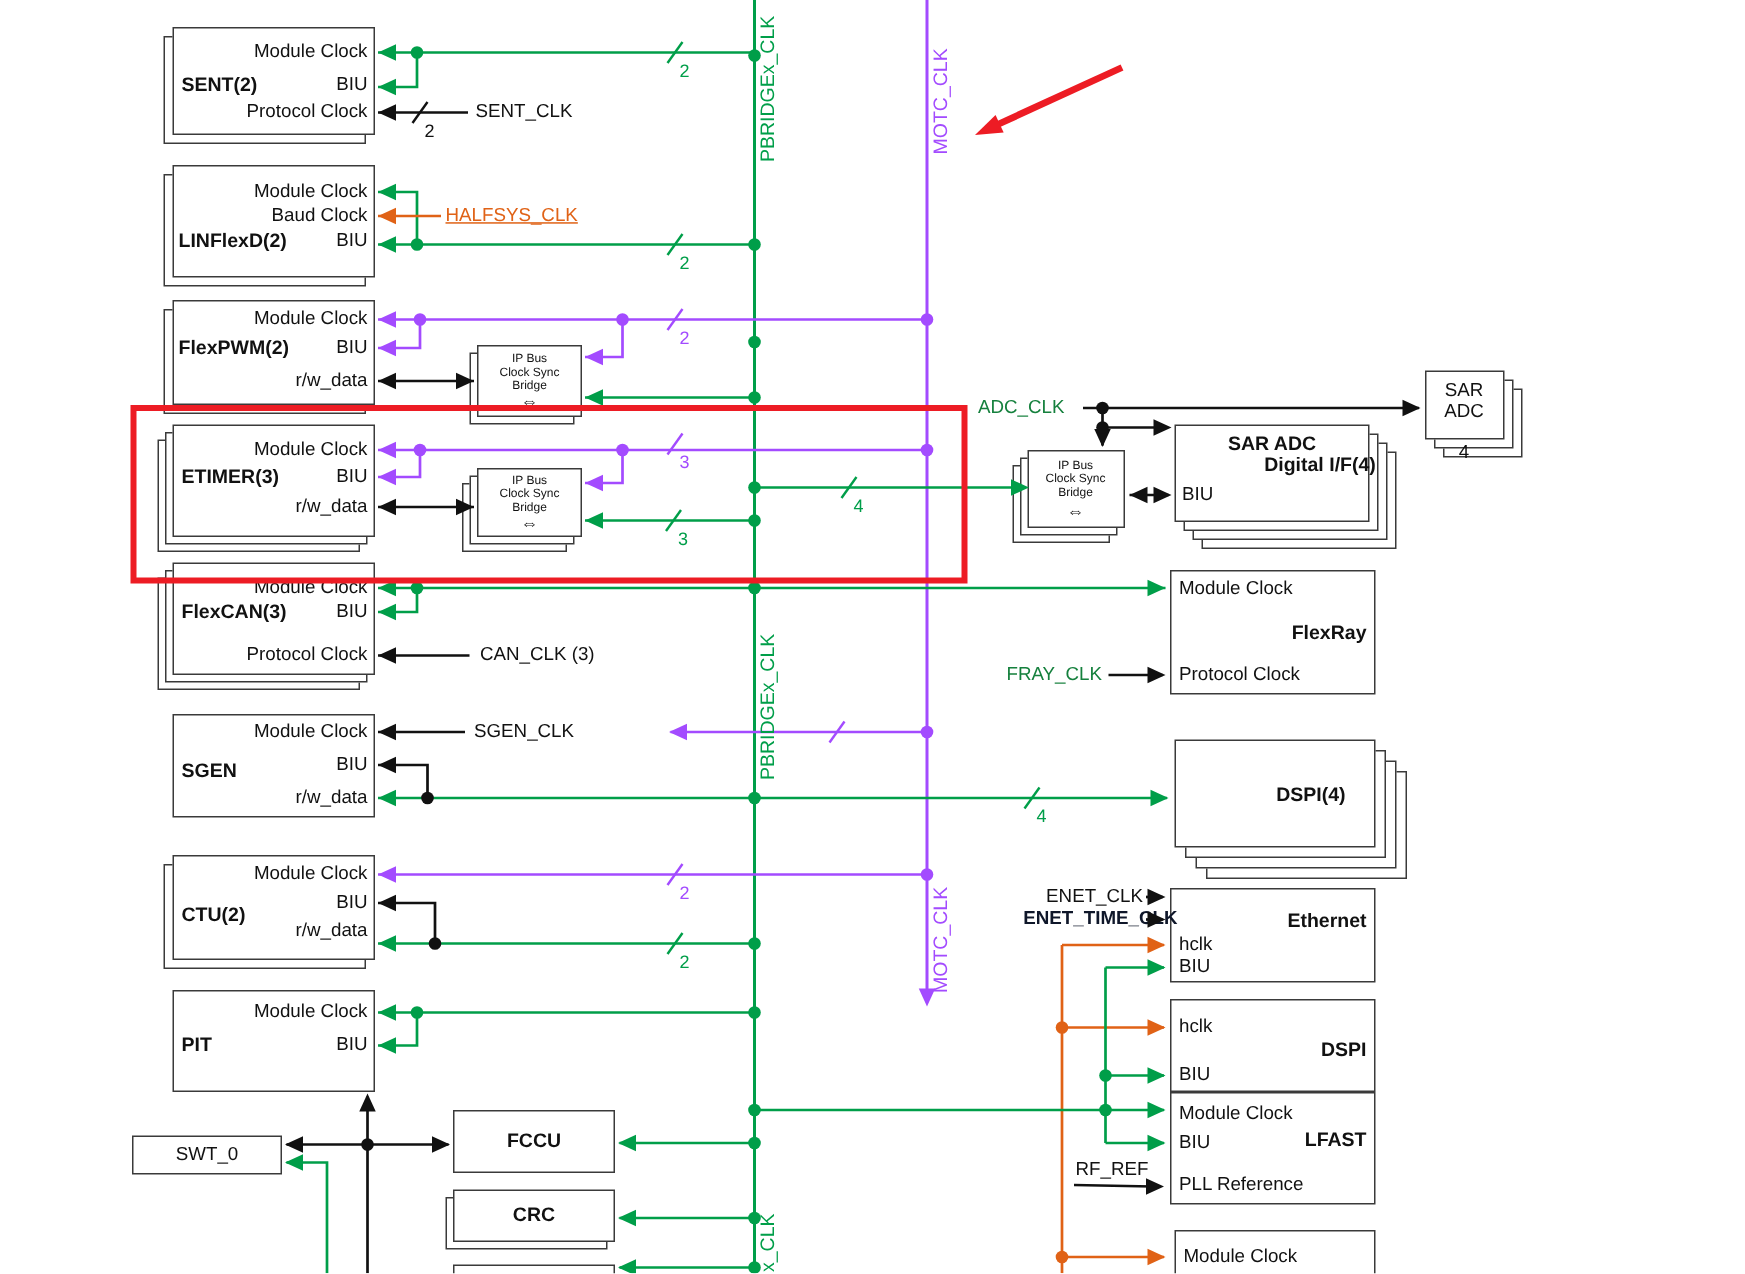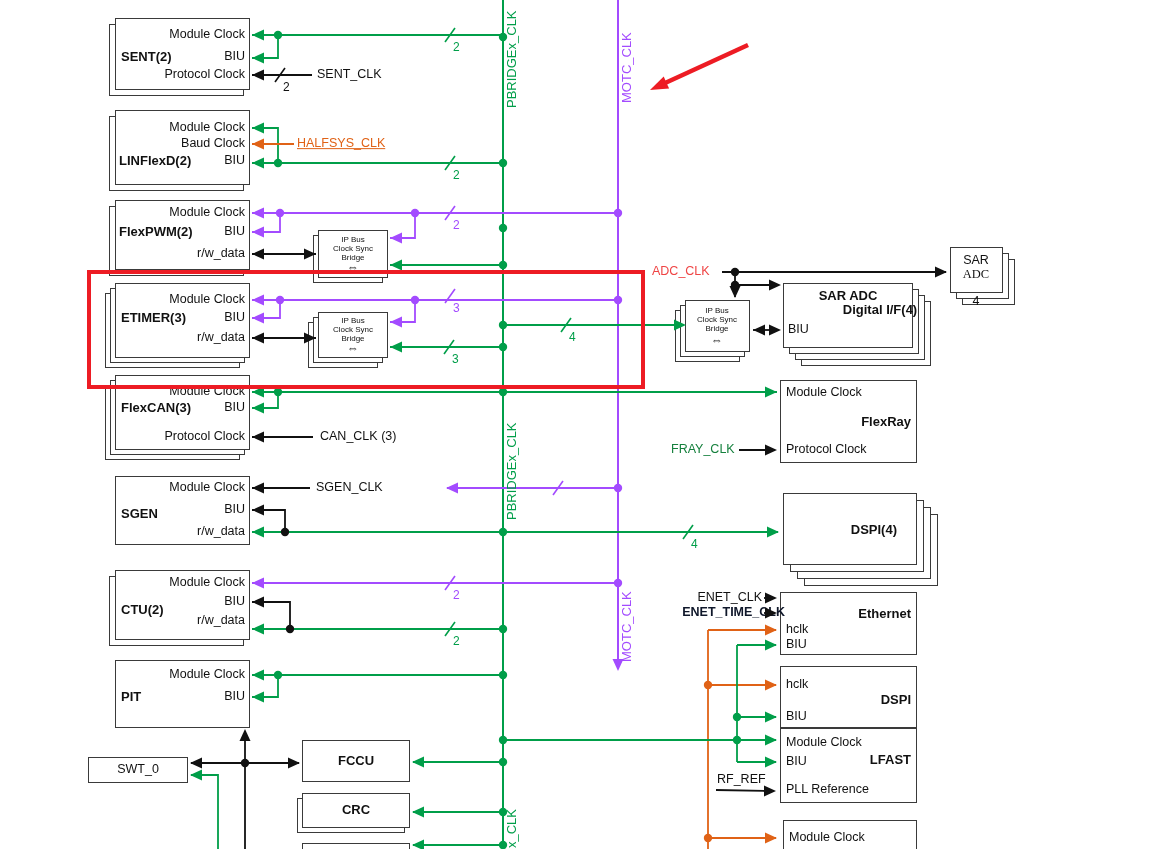--- a/index.html
+++ b/index.html
@@ -100,21 +100,21 @@
     <div class="mbox shadow" style="left: 795px; top: 295px; width: 130px; height: 65px;"></div>
     <div class="mbox shadow" style="left: 789px; top: 289px; width: 130px; height: 65px;"></div>
     <div class="mbox" style="left: 783px; top: 283px; width: 130px; height: 65px;"></div>
     <span class="lbl center bold" style="left: 848px; top: 296px; text-align: center;">SAR ADC</span>
     <span class="lbl center bold" style="left: 848px; top: 310px; margin-left: 32px;">Digital I/F(4)</span>
     <span class="lbl" style="left: 788px; top: 330px;">BIU</span>
     <div class="mbox shadow" style="left: 962px; top: 259px; width: 53px; height: 46px;"></div>
     <div class="mbox shadow" style="left: 956px; top: 253px; width: 53px; height: 46px;"></div>
     <div class="mbox" style="left: 950px; top: 247px; width: 53px; height: 46px;"></div>
     <span class="lbl center" style="left: 976px; top: 261px;">SAR</span>
-    <span class="lbl center" style="left: 976px; top: 275px; font-family: Liberation Serif, serif;">ADC</span>
+    <span class="lbl center" style="left: 976px; top: 275px;">ADC</span>
     <div class="mbox" style="left: 780px; top: 380px; width: 137px; height: 83px;"></div>
     <span class="lbl" style="left: 786px; top: 393px;">Module Clock</span>
     <span class="lbl end bold" style="left: 911px; top: 422px;">FlexRay</span>
     <span class="lbl" style="left: 786px; top: 450px;">Protocol Clock</span>
     <div class="mbox shadow" style="left: 804px; top: 514px; width: 134px; height: 72px;"></div>
     <div class="mbox shadow" style="left: 797px; top: 507px; width: 134px; height: 72px;"></div>
     <div class="mbox shadow" style="left: 790px; top: 500px; width: 134px; height: 72px;"></div>
     <div class="mbox" style="left: 783px; top: 493px; width: 134px; height: 72px;"></div>
     <span class="lbl end bold" style="left: 897px; top: 530px;">DSPI(4)</span>
     <div class="mbox" style="left: 780px; top: 592px; width: 137px; height: 63px;"></div>
@@ -129,21 +129,21 @@
     <span class="lbl" style="left: 786px; top: 743px;">Module Clock</span>
     <span class="lbl" style="left: 786px; top: 762px;">BIU</span>
     <span class="lbl end bold" style="left: 911px; top: 760px;">LFAST</span>
     <span class="lbl" style="left: 786px; top: 790px;">PLL Reference</span>
     <div class="mbox" style="left: 783px; top: 820px; width: 134px; height: 32px;"></div>
     <span class="lbl" style="left: 789px; top: 838px;">Module Clock</span>
     <span class="lbl" style="left: 317px; top: 75px; color: rgb(17, 17, 17);">SENT_CLK</span>
     <span class="lbl" style="left: 297px; top: 144px; color: rgb(224, 98, 22); text-decoration: underline;">HALFSYS_CLK</span>
     <span class="lbl" style="left: 320px; top: 437px; color: rgb(17, 17, 17);">CAN_CLK (3)</span>
     <span class="lbl" style="left: 316px; top: 488px; color: rgb(17, 17, 17);">SGEN_CLK</span>
-    <span class="lbl" style="left: 652px; top: 272px; color: #ef4444;">ADC_CLK</span>
+    <span class="lbl" style="left: 652px; top: 272px; color: #15803d;">ADC_CLK</span>
     <span class="lbl" style="left: 671px; top: 450px; color: #15803d; text-align: right;">FRAY_CLK</span>
     <span class="lbl end" style="left: 762px; top: 598px; color: rgb(17, 17, 17);">ENET_CLK</span>
     <span class="lbl end" style="left: 785px; top: 613px; color: #0f172a; font-weight: bold;">ENET_TIME_CLK</span>
     <span class="lbl" style="left: 717px; top: 780px; color: rgb(17, 17, 17);">RF_REF</span>
     <span class="lbl center" style="left: 976px; top: 302px; color: rgb(17, 17, 17);">4</span>
     <svg id="wires" width="1163" height="849">
       <polyline points="503,0 503,849" fill="none" stroke="#009E49" stroke-width="2"></polyline>
       <polyline points="618,0 618,668" fill="none" stroke="#A34BFF" stroke-width="2"></polyline>
       <polyline points="252,35 503,35" fill="none" stroke="#009E49" stroke-width="1.8"></polyline>
       <polyline points="278,35 278,58 252,58" fill="none" stroke="#009E49" stroke-width="1.8"></polyline>

